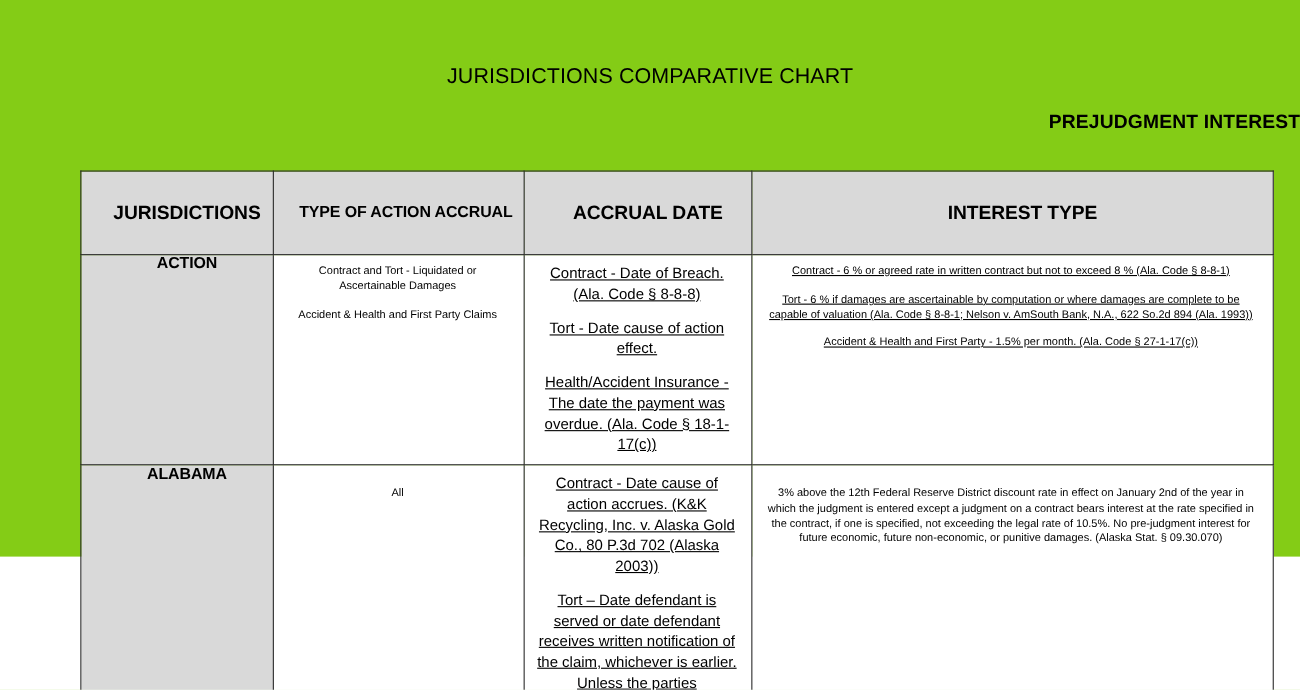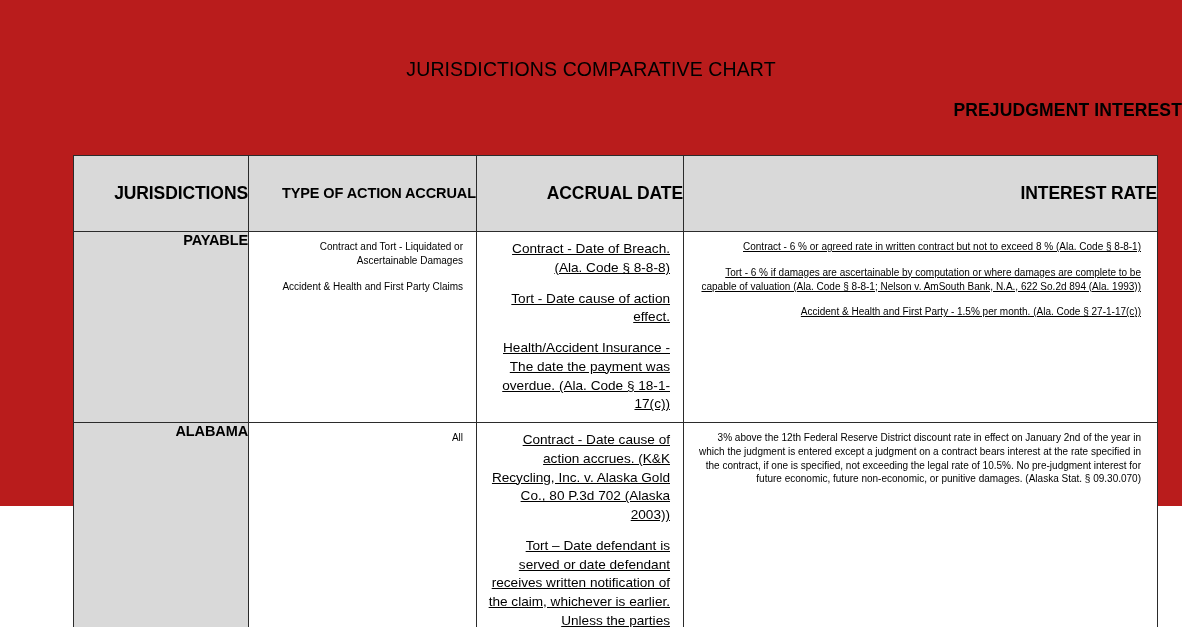--- a/index.html
+++ b/index.html
@@ -11,21 +11,21 @@
     width: 1182px;
     height: 627px;
     overflow: hidden;
     font-family: "Liberation Sans", sans-serif;
     color: #000000;
   }
   .page {
     position: relative;
     width: 1182px;
     height: 506px;
-    background: #b91c1c;
+    background: #84cc16;
   }
   .doc-title {
     position: absolute;
     top: 58px;
     left: 0;
     width: 1182px;
     text-align: center;
     font-size: 19.5px;
     font-weight: 400;
     letter-spacing: 0.1px;
@@ -51,21 +51,21 @@
   table.jc {
     border-collapse: collapse;
     width: 1084px;
     table-layout: fixed;
     border: 1.5px solid #1a1a1a;
   }
   table.jc td, table.jc th {
     border: 1px solid #2b2b2b;
     vertical-align: top;
     padding: 0;
-    text-align: right;
+    text-align: center;
   }
   col.c1 { width: 175px; }
   col.c2 { width: 228px; }
   col.c3 { width: 207px; }
   col.c4 { width: 474px; }
 
   
   tr.head th {
     background: #d9d9d9;
     height: 75px;
@@ -110,21 +110,21 @@
   .cell-inner {
     padding: 8px 13px 8px 11px;
   }
   .cell-inner.wide { padding: 8px 16px 8px 13px; }
 
   .cell-inner p {
     margin: 0 0 12px 0;
     line-height: 1.38;
     color: #000000;
   }
-  .cell-inner p:last-child { margin-bottom: 0; }
+  .cell-inner p:last-child { margin-bottom: 0; margin-top: 11px; }
 
   .t-sm p { font-size: 13.6px; }
   .t-md p { font-size: 10px; }
 
   
   tr.r-alabama { height: 181px; }
   tr.r-alaska  { height: 300px; }
 </style>
 </head>
 <body>
@@ -147,28 +147,28 @@
           <th>
             <div class="hcell big">JURISDICTIONS</div>
           </th>
           <th>
             <div class="hcell small">TYPE OF ACTION ACCRUAL</div>
           </th>
           <th>
             <div class="hcell big">ACCRUAL DATE</div>
           </th>
           <th>
-            <div class="hcell big">INTEREST RATE</div>
+            <div class="hcell big">INTEREST TYPE</div>
           </th>
         </tr>
       </thead>
       <tbody>
         <tr class="r-alabama">
           <td class="juris">
-            <div class="jname">PAYABLE</div>
+            <div class="jname">ACTION</div>
           </td>
           <td class="body-cell">
             <div class="cell-inner t-md">
               <p>Contract and Tort - Liquidated or Ascertainable Damages</p>
               <p>Accident &amp; Health and First Party Claims</p>
             </div>
           </td>
           <td class="body-cell topalign">
             <div class="cell-inner t-sm">
               <p>Contract - Date of Breach. (Ala. Code § 8-8-8)</p>

